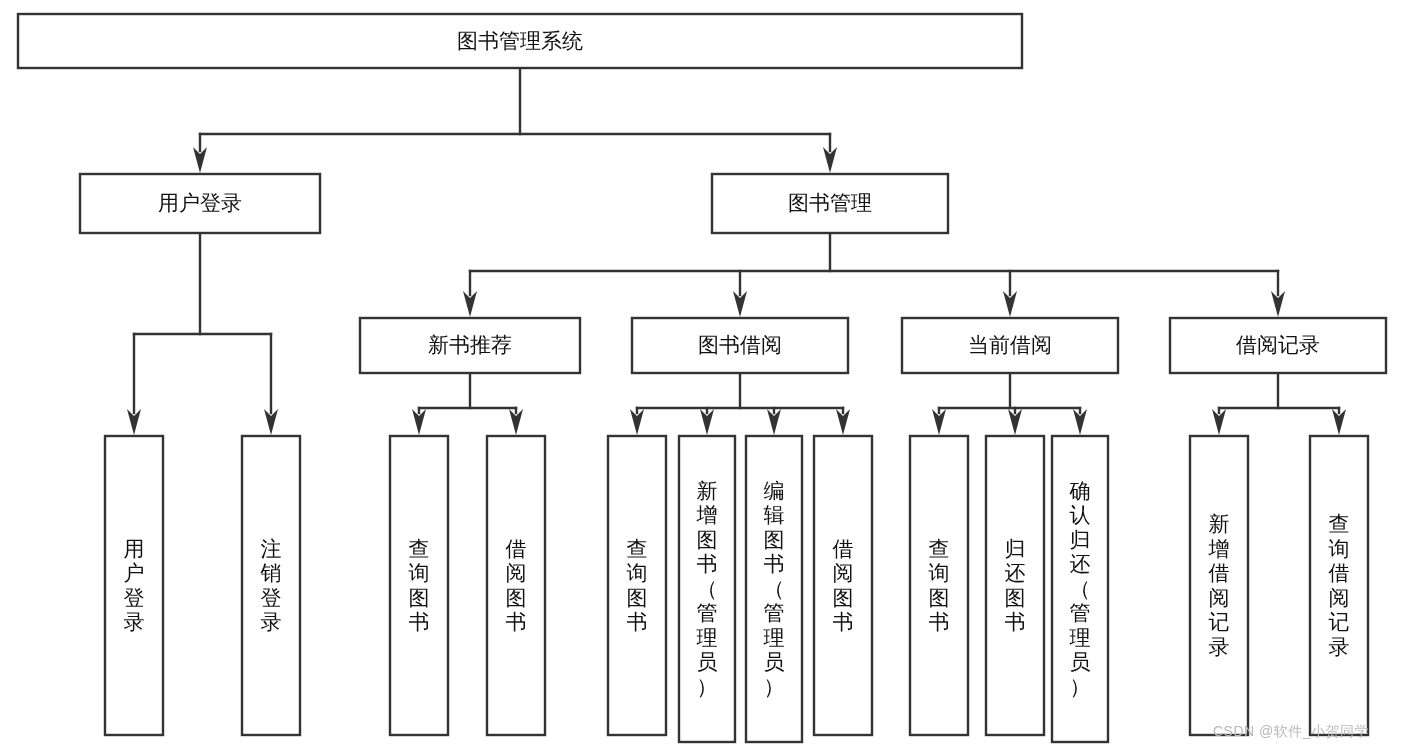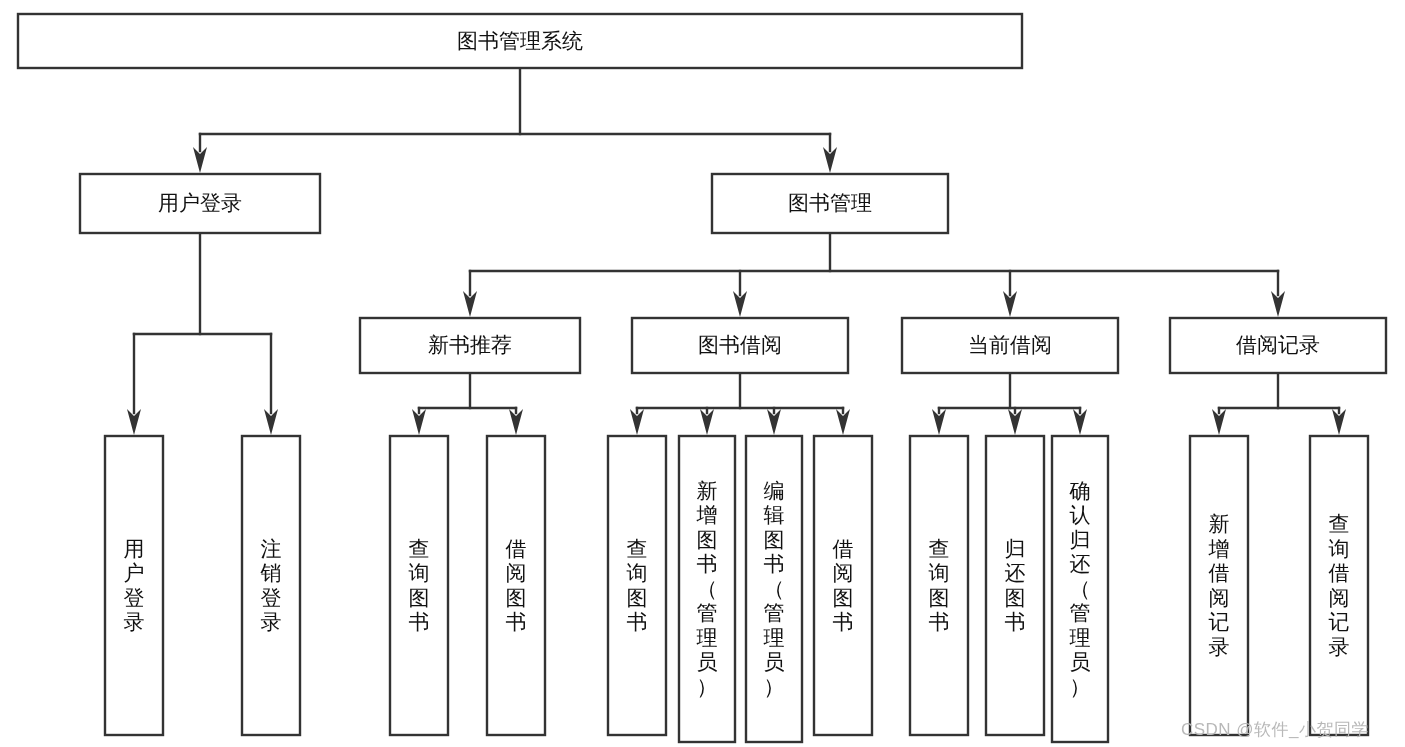--- a/index.html
+++ b/index.html
@@ -52,21 +52,21 @@
     font-family: "Liberation Sans", "DejaVu Sans", sans-serif;
     font-size: 21px;
     fill: #111111;
     text-anchor: middle;
   }
   .watermark {
     position: absolute;
     right: 8px;
     bottom: 6px;
     font-family: "Liberation Sans", "DejaVu Sans", sans-serif;
-    font-size: 17px;
+    font-size: 14px;
     color: #b8b8b8;
     white-space: nowrap;
     letter-spacing: 0.5px;
     pointer-events: none;
   }
 </style>
 </head>
 <body>
 
 <div id="diagram-root">

